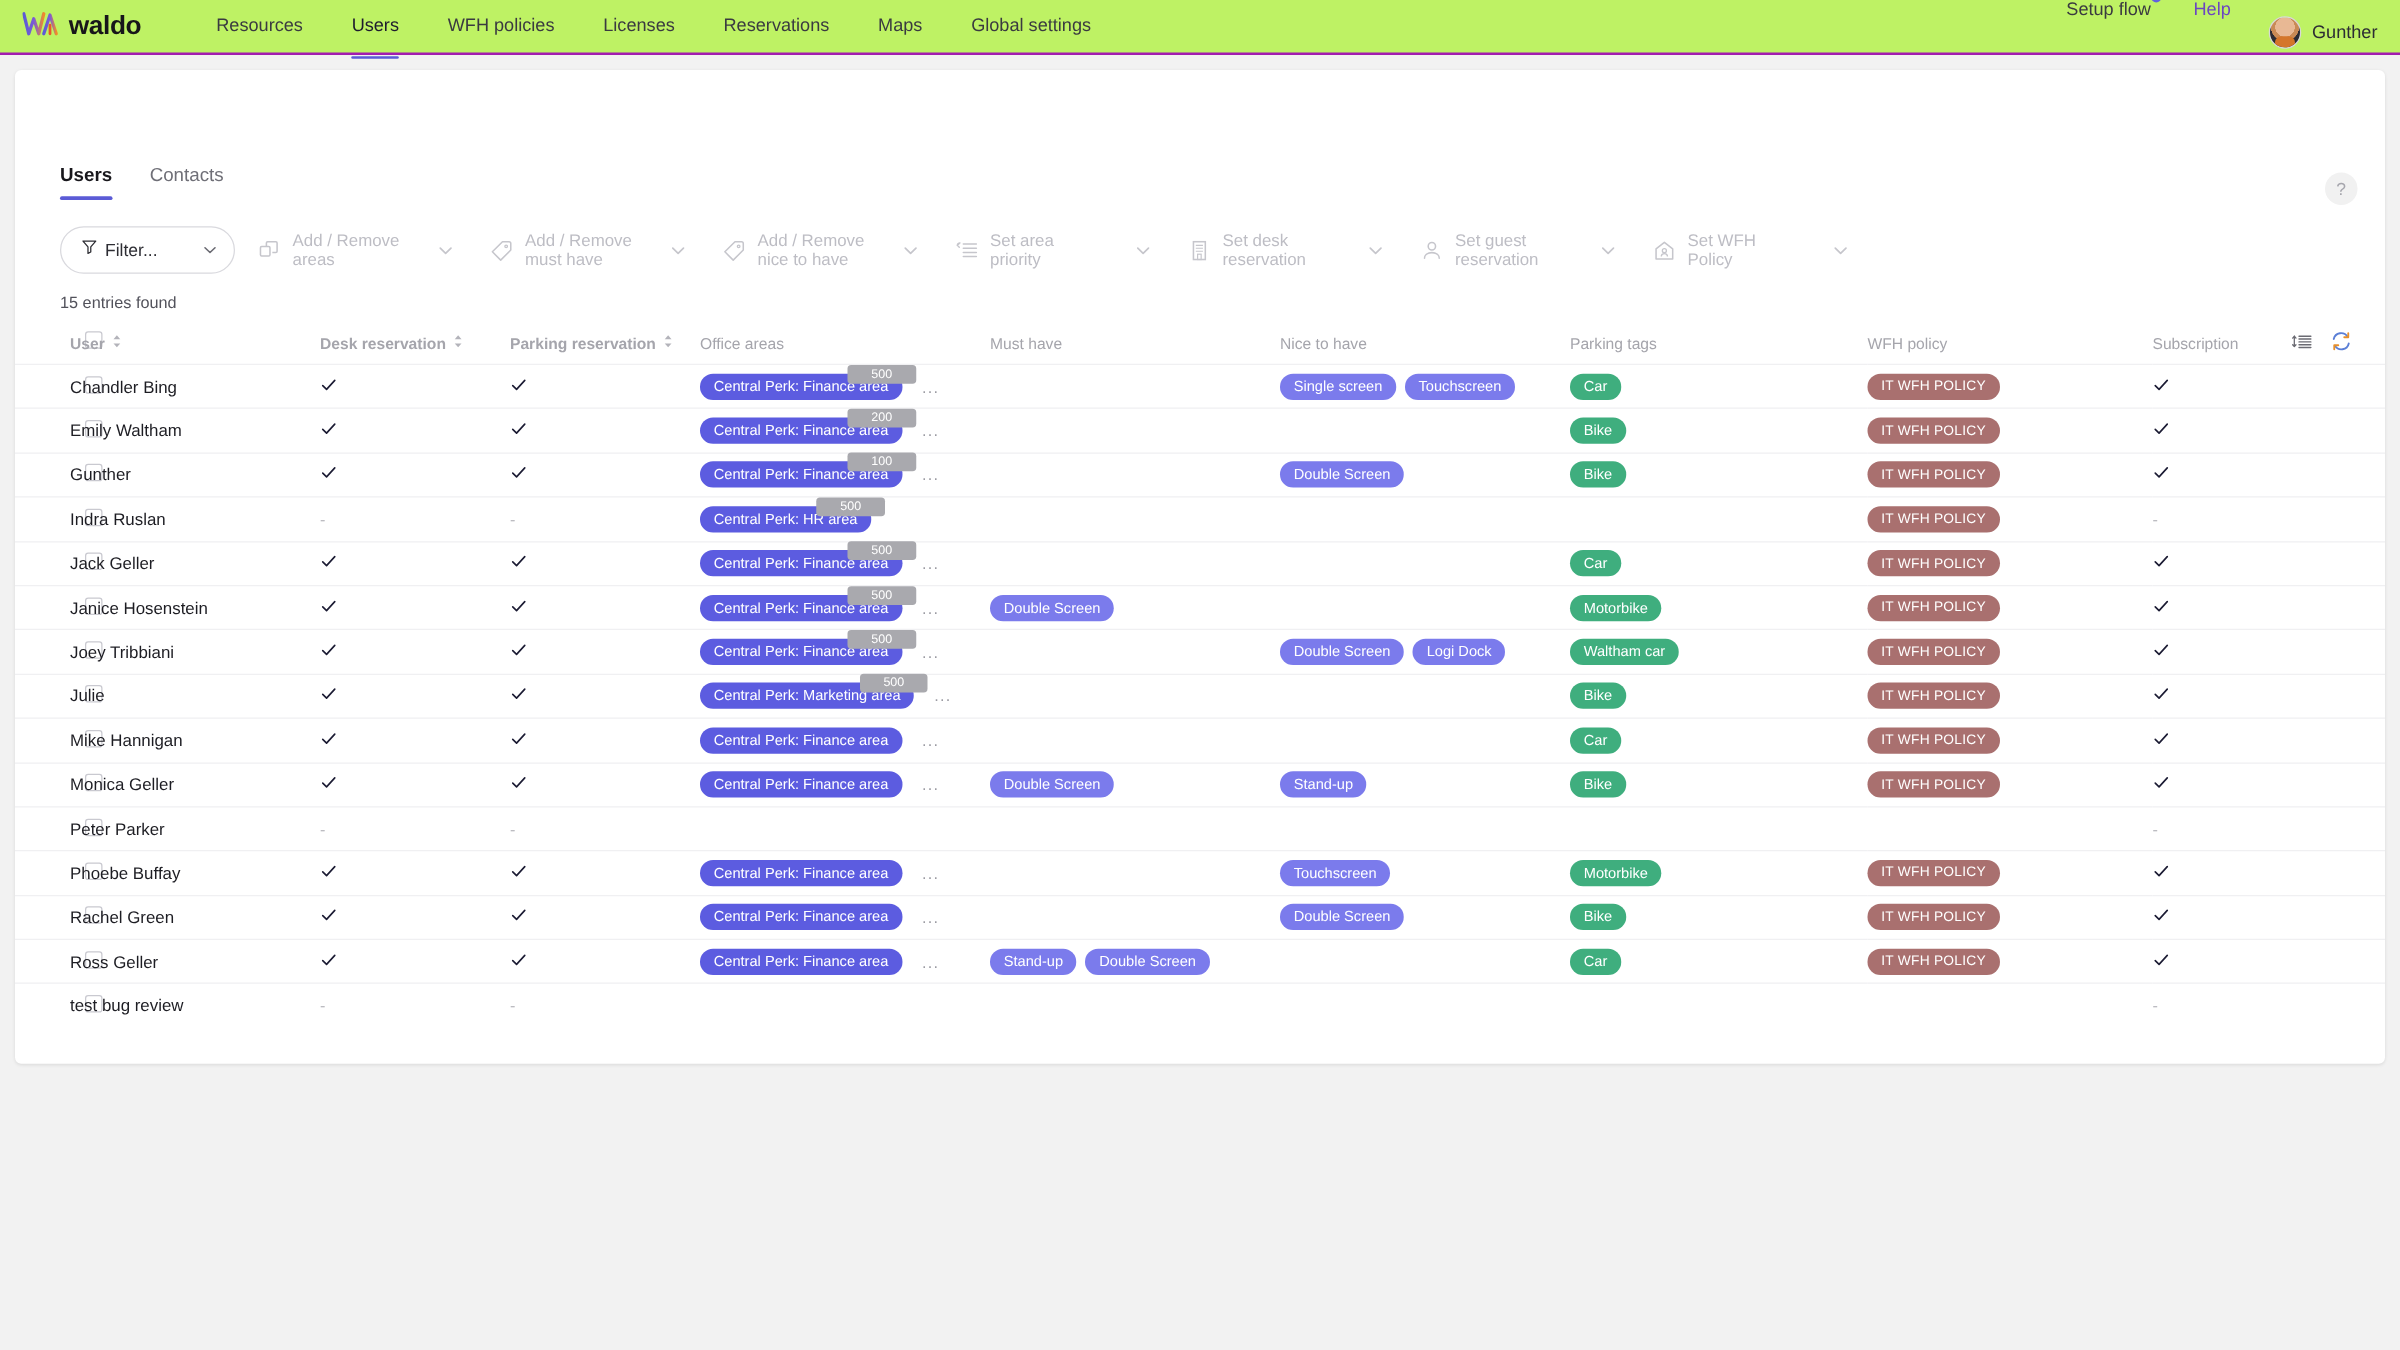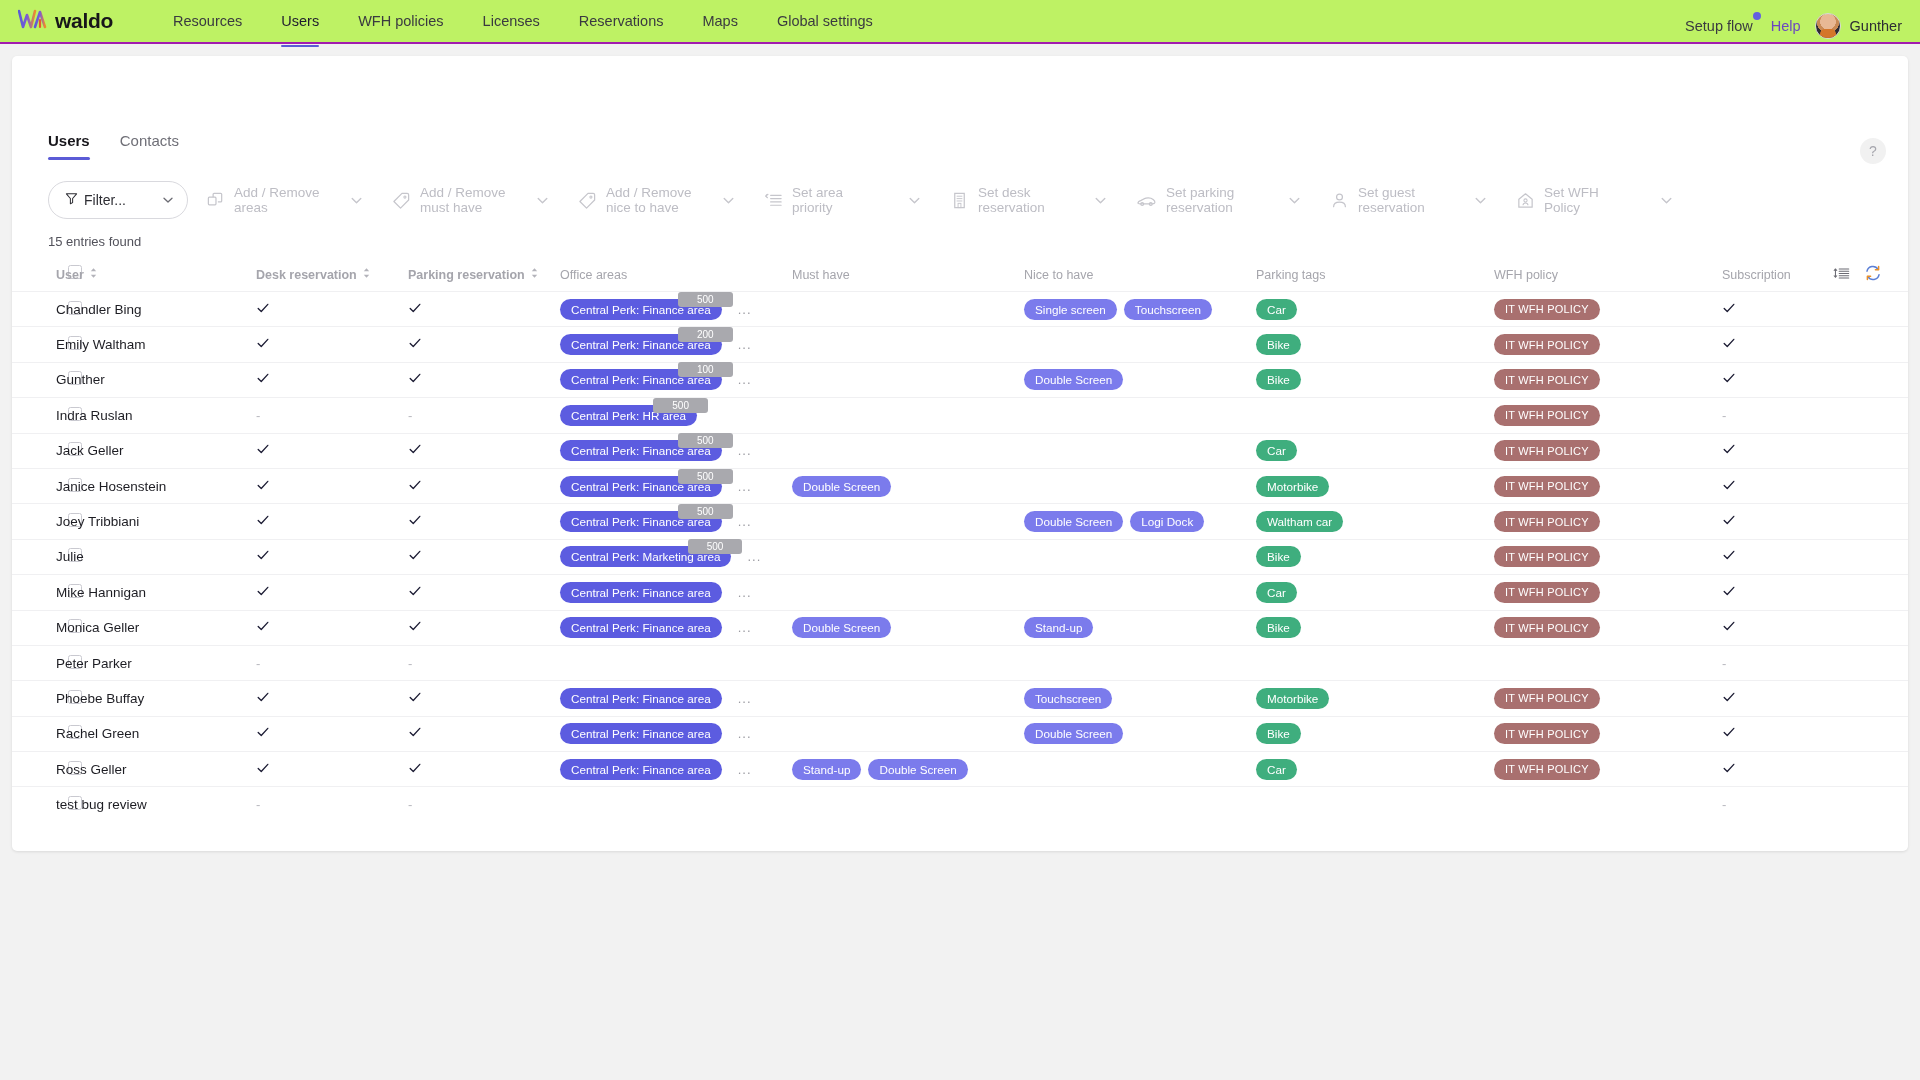--- a/index.html
+++ b/index.html
@@ -24,21 +24,21 @@
     font-size: 14.5px; color: #3a3a40; padding: 0 19px;
     height: 52px; display: flex; align-items: center; position: relative; cursor: pointer;
   }
   .nav-item.active { color: #1e1b2e; }
   .nav-item.active::after {
     content: ""; position: absolute; left: 19px; right: 19px; bottom: 0;
     height: 2.5px; background: #5b5bd6; border-radius: 2px;
   }
   .topbar-right {
     position: absolute; right: 18px; top: 0; height: 52px;
-    display: flex; align-items: center; gap: 14px; margin-left: 15px;
+    display: flex; gap: 30px; margin-left: 15px;
   }
   .setup-flow { font-size: 14.5px; color: #3a3a40; position: relative; cursor: pointer; padding-right: 4px;}
   .setup-dot {
     position: absolute; top: -6px; right: -4px; width: 8px; height: 8px;
     border-radius: 50%; background: #6361e0;
   }
   .help-link { font-size: 14.5px; color: #6b46c1; cursor: pointer; }
   .user-chip { display: flex; align-items: center; gap: 9px; cursor: pointer; }
   .avatar {
     width: 26px; height: 26px; border-radius: 50%;
@@ -299,35 +299,20 @@
           </svg>
       </span>
       <span class="tool-label">Set desk reservation</span>
       <span class="chev">
         <svg width="15" height="15" viewBox="0 0 14 14">
             <path d="M3 5.2 L7 9 L11 5.2" fill="none" stroke="#c6c6cc" stroke-width="1.3" stroke-linecap="round" stroke-linejoin="round"></path>
           </svg>
       </span>
     </div>
 
-    <div class="tool">
-      <span class="tool-ico">
-        <svg width="21" height="19" viewBox="0 0 22 20">
-            <path d="M2 13c0-1.5 1.2-2.4 3-2.9 1.6-.4 3-2.1 5.4-2.6 2.6-.5 5.6-.2 7.6 1.4 1.4 1.1 2 2.3 1.8 3.2-.2.8-1 1.4-2.4 1.4H4.2C2.8 13.5 2 13.4 2 13z" fill="none" stroke="#c6c6cc" stroke-width="1.3" stroke-linejoin="round"></path>
-            <circle cx="6.5" cy="13.8" r="1.5" fill="none" stroke="#c6c6cc" stroke-width="1.2"></circle>
-            <circle cx="15.5" cy="13.8" r="1.5" fill="none" stroke="#c6c6cc" stroke-width="1.2"></circle>
-          </svg>
-      </span>
-      <span class="tool-label w-wide">Set parking reservation</span>
-      <span class="chev">
-        <svg width="15" height="15" viewBox="0 0 14 14">
-            <path d="M3 5.2 L7 9 L11 5.2" fill="none" stroke="#c6c6cc" stroke-width="1.3" stroke-linecap="round" stroke-linejoin="round"></path>
-          </svg>
-      </span>
-    </div>
 
     <div class="tool">
       <span class="tool-ico">
         <svg width="19" height="19" viewBox="0 0 20 20">
             <circle cx="10" cy="6.3" r="3.1" fill="none" stroke="#c6c6cc" stroke-width="1.3"></circle>
             <path d="M3.8 16.5c0-3.2 2.8-4.8 6.2-4.8s6.2 1.6 6.2 4.8" fill="none" stroke="#c6c6cc" stroke-width="1.3" stroke-linecap="round"></path>
           </svg>
       </span>
       <span class="tool-label">Set guest reservation</span>
       <span class="chev">

